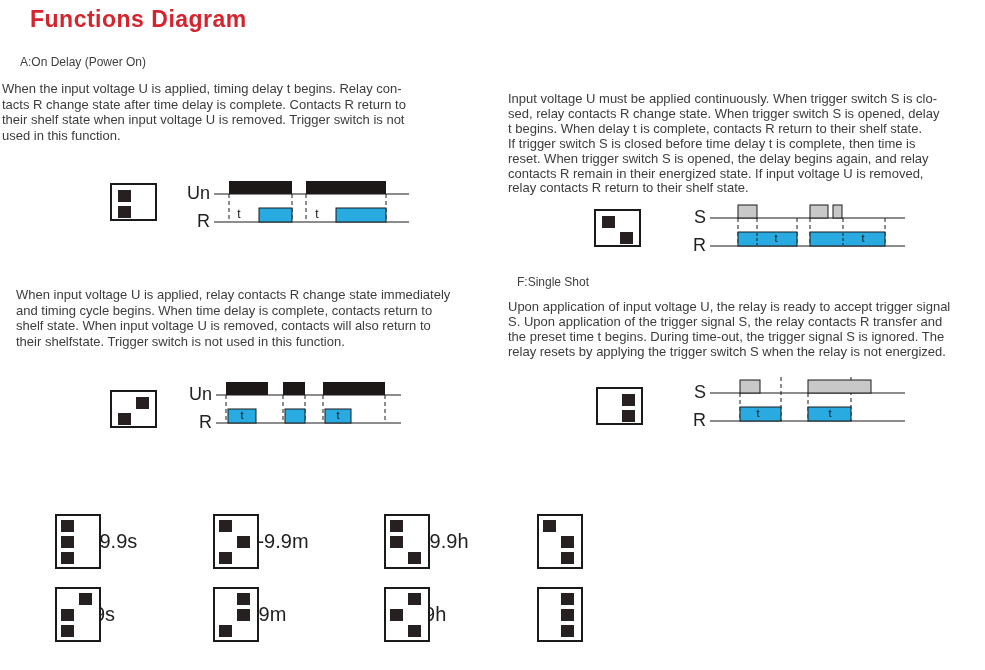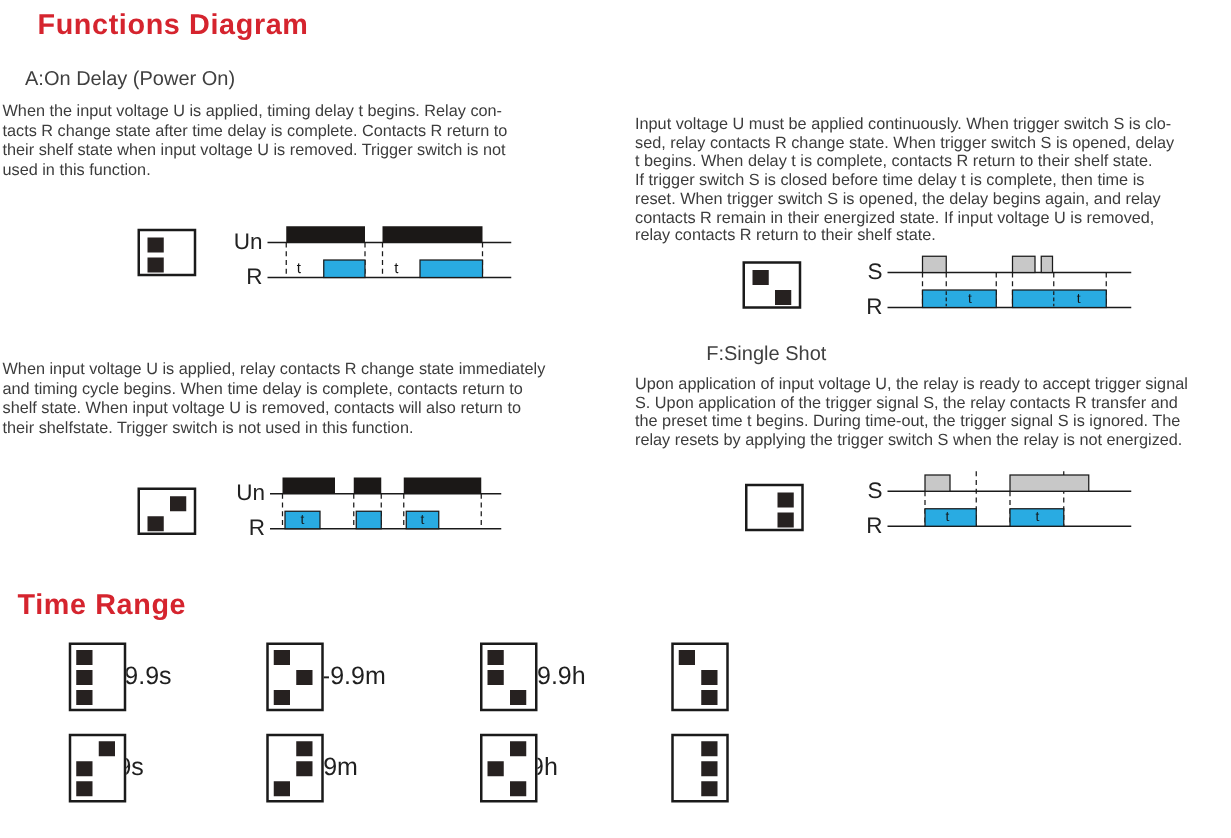--- a/index.html
+++ b/index.html
@@ -1,28 +1,28 @@
 <!DOCTYPE html>
 <html><head>
 <meta charset="utf-8">
 <style>
   html,body{margin:0;padding:0;background:#fff;}
   .canvas{position:relative;width:985px;height:670px;background:#ffffff;overflow:hidden;
           font-family:"Liberation Sans",sans-serif;}
   .red-title{position:absolute;font-weight:bold;font-size:23px;color:#d5242e;letter-spacing:.5px;}
   #title-main{left:30px;top:6px;}
   #title-range{left:14px;top:470px;}
-  .sec-h{position:absolute;font-size:16px;color:#3f3f3f;white-space:pre;text-align:center;}
+  .sec-h{position:absolute;font-size:12px;color:#3f3f3f;white-space:pre;text-align:center;}
   #h-a{left:20px;top:55px;}
   #h-b{left:20px;top:259px;}
   #h-e{left:517px;top:65px;}
-  #h-f{left:517px;top:275px;margin-left:48px;}
+  #h-f{left:517px;top:275px;}
   .body-text{position:absolute;font-size:13px;line-height:15.6px;color:#3c3c3c;white-space:pre-line;}
   #p-a{left:2px;top:81px;width:474px;}
-  #p-b{left:2px;top:287px;width:480px;}
+  #p-b{left:16px;top:287px;width:480px;}
   #p-e{left:508px;top:92px;width:480px;line-height:14.9px;}
   #p-f{left:508px;top:300px;width:482px;line-height:14.9px;}
   .dip{position:absolute;box-sizing:border-box;background:#fff;border:2px solid #1a1a1a;}
   .dip2{width:47px;height:38px;}
   .dip3{width:46px;height:55px;}
   #dip-a{left:110px;top:183px;}
   #dip-b{left:110px;top:390px;}
   #dip-e{left:594px;top:209px;}
   #dip-f{left:596px;top:387px;}
   .sq{position:absolute;width:13px;height:12px;background:#262120;}
@@ -148,21 +148,20 @@
       <rect x="64" y="17" width="20" height="13" fill="#c8c8c8" stroke="#1a1a1a" stroke-width="1"></rect>
       <rect x="132" y="17" width="63" height="13" fill="#c8c8c8" stroke="#1a1a1a" stroke-width="1"></rect>
       <rect x="64" y="44" width="41" height="14" fill="#29abe2" stroke="#1a1a1a" stroke-width="1"></rect>
       <rect x="132" y="44" width="43" height="14" fill="#29abe2" stroke="#1a1a1a" stroke-width="1"></rect>
       <text x="82" y="54" font-size="11" fill="#141414" font-family="&quot;Liberation Sans&quot;,sans-serif" text-anchor="middle">t</text>
       <text x="154" y="54" font-size="11" fill="#141414" font-family="&quot;Liberation Sans&quot;,sans-serif" text-anchor="middle">t</text>
       <text x="30" y="35" font-size="18" fill="#222" font-family="&quot;Liberation Sans&quot;,sans-serif" text-anchor="end">S</text>
       <text x="30" y="63" font-size="18" fill="#222" font-family="&quot;Liberation Sans&quot;,sans-serif" text-anchor="end">R</text>
     </svg>
 
-  <div class="red-title" id="title-range">Time Range</div>
 
   <div class="tr-cell" style="left:55px;top:530px">
     <div class="dip dip3">
         <div class="sq" style="left: 4px; top: 4px;"></div>
         <div class="sq" style="left: 4px; top: 20px;"></div>
         <div class="sq" style="left: 4px; top: 36px;"></div>
       </div>
     <div class="tr-label">0.1s-9.9s</div>
   </div>
   <div class="tr-cell" style="left:213px;top:530px">

